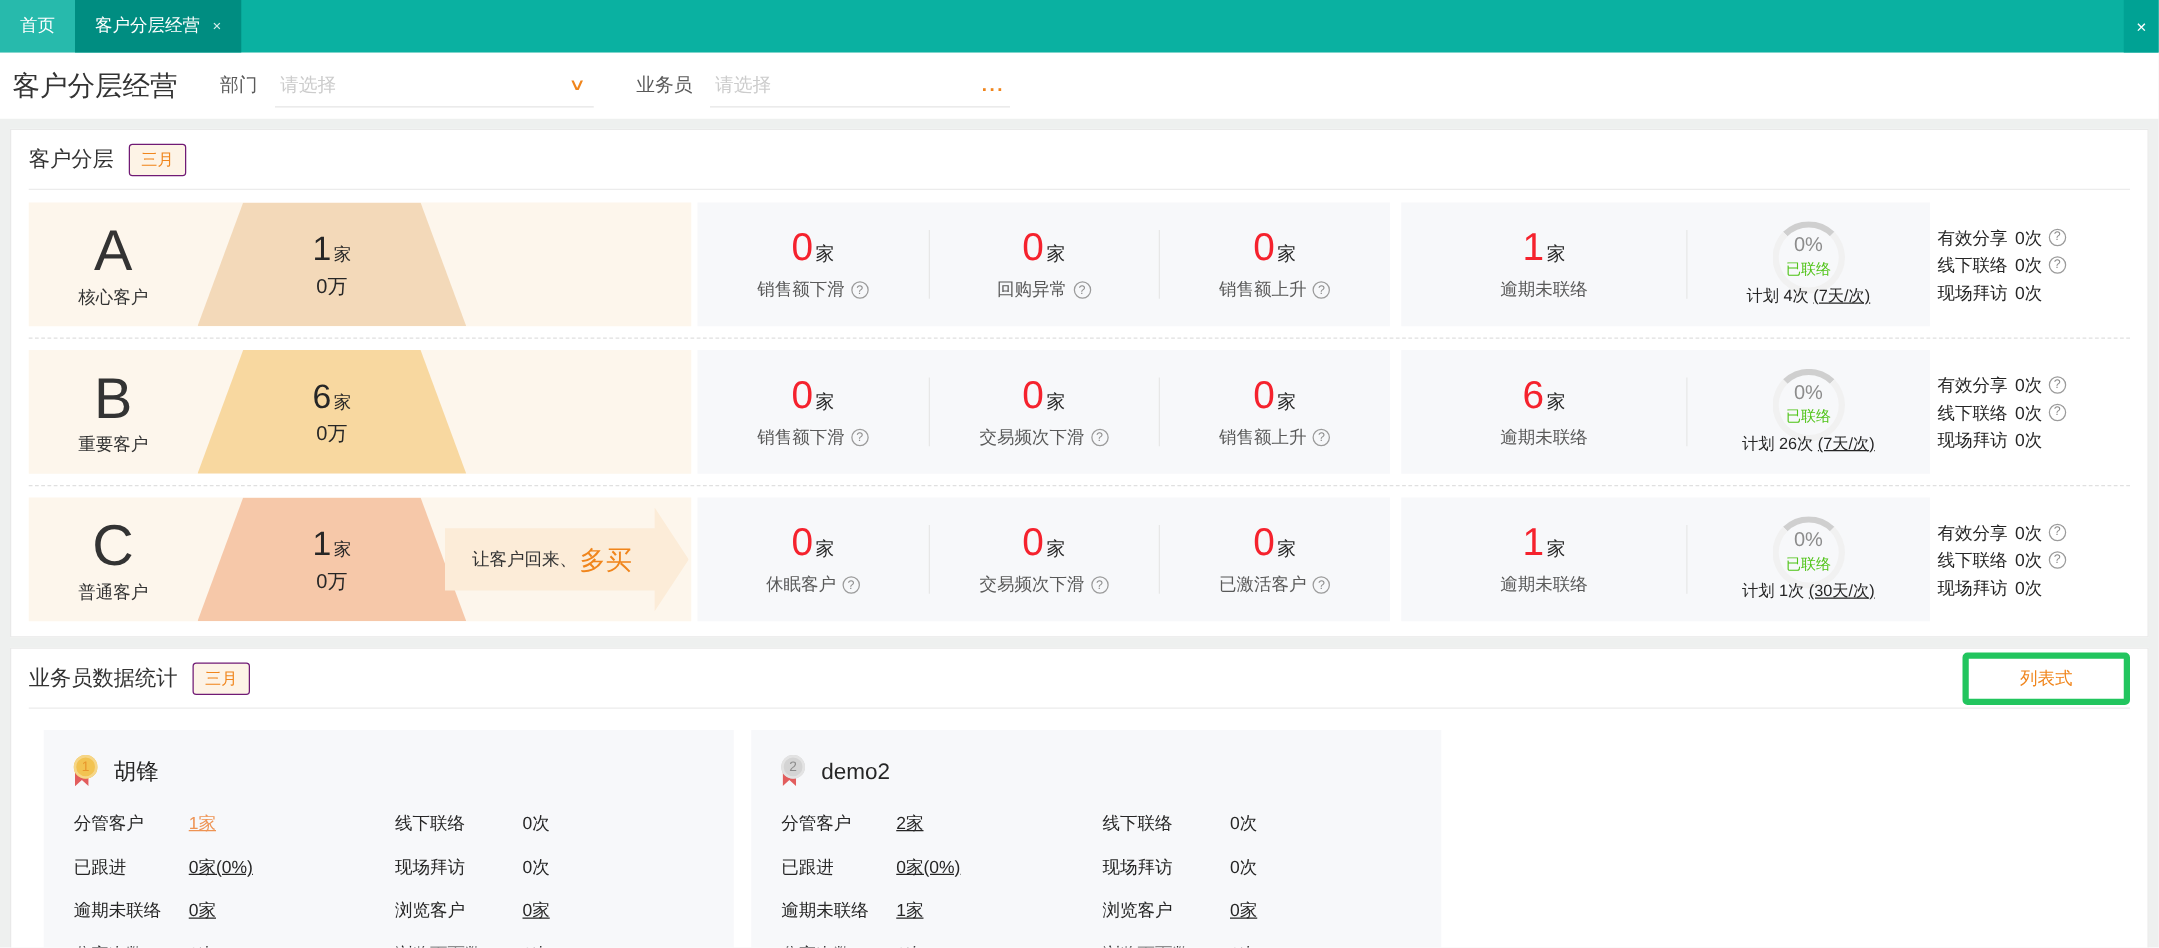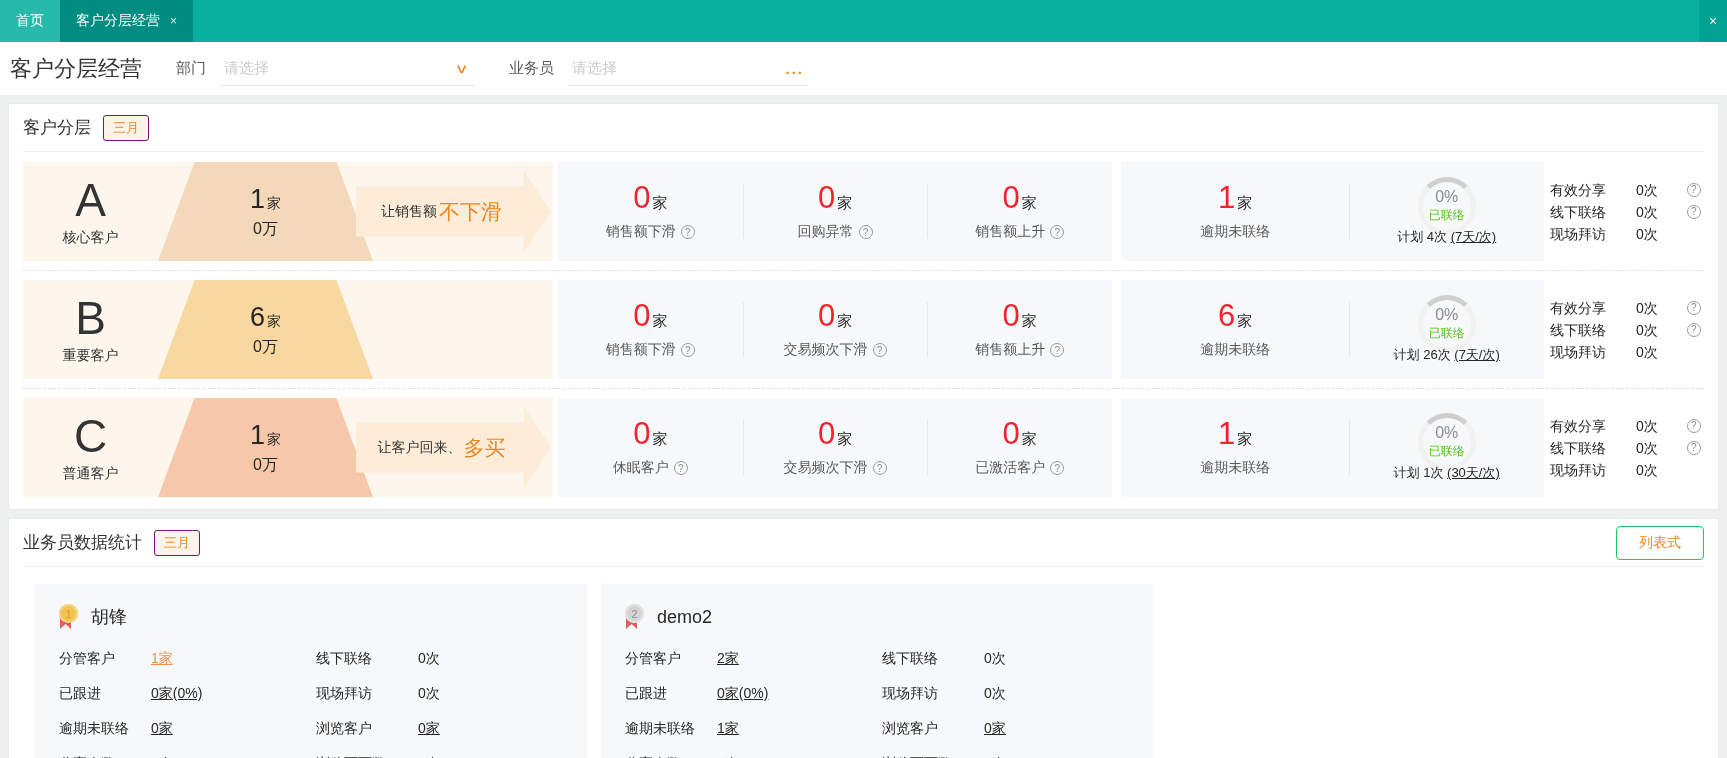--- a/index.html
+++ b/index.html
@@ -28,21 +28,21 @@
   .chevron { color:#f0851c; font-size:13px; transform:scaleX(1.5); margin-right:4px; }
   .ellipsis { color:#f0851c; font-size:15px; font-weight:bold; letter-spacing:2px; }
 
   
   .card { background:#fff; border:1px solid #e9e9e9; margin:8px; padding:0 14px; }
   .card-header { height:48px; display:flex; align-items:center; border-bottom:1px solid #ececec; }
   .card-title { font-size:17px; font-weight:500; color:#333; }
   .badge { margin-left:12px; font-size:13px; color:#f0851c; background:#fdf3e6;
            border:1px solid #701a75; border-radius:3px; padding:3px 9px; }
   .list-btn { margin-left:auto; font-size:14px; color:#f0851c; background:#fff;
-              border:1px solid #22c55e; border-radius:4px; padding:7px 22px; cursor:pointer; }
+              border:5px solid #22c55e; border-radius:4px; padding:7px 41px; cursor:pointer; }
 
   
   .tier-rows { padding:10px 0 12px 0; }
   .tier-sep { border-top:1px dashed #e0e0e0; margin:9px 0; }
   .tier-row { height:99px; display:flex; }
 
   .tier-left { position:relative; flex:0 0 530px; background:#fdf6ec; display:flex; }
   .letter-box { width:135px; display:flex; flex-direction:column; align-items:center; justify-content:center; }
   .t-letter { font-size:46px; line-height:1; color:#333; }
   .t-name { font-size:14px; color:#333; margin-top:6px; }
@@ -74,21 +74,21 @@
   .gauge-area { flex:1; display:flex; flex-direction:column; align-items:center; justify-content:center; position:relative; }
   .gauge-area::before { content:""; position:absolute; left:0; top:22%; height:56%; width:1px; background:#e7e7e7; }
   .ring { width:58px; height:58px; border-radius:50%; border:5px solid #f1f1f1; border-top-color:#cfcfcf;
           display:flex; flex-direction:column; align-items:center; justify-content:center; }
   .g-pct { font-size:16px; color:#8c8c8c; line-height:1; }
   .g-status { font-size:12px; color:#52c41a; margin-top:2px; }
   .g-plan { margin-top:-7px; font-size:13px; color:#262626; white-space:nowrap; }
   .g-plan-strong { font-weight:normal; text-decoration:underline; }
 
   .tier-share { flex:0 0 160px; display:flex; flex-direction:column; justify-content:center; padding-left:6px; }
-  .share-line { display:flex; align-items:center; font-size:14px; color:#262626; line-height:22px;gap:24px; }
+  .share-line { display:flex; align-items:center; font-size:14px; color:#262626; line-height:22px; }
   .sh-val { margin-left:6px; }
 
   
   .people-cards { display:flex; gap:14px; padding:17px 12px 20px 12px; }
   .person-card { width:552px; background:#f7f8fa; padding:20px 24px; }
   .p-head { display:flex; align-items:center; margin-bottom:20px; }
   .medal { position:relative; width:20px; height:26px; margin-right:12px; flex:0 0 auto; }
   .medal .rib { position:absolute; left:1px; top:12px; width:11px; height:13px; background:#e25d5d;
                 clip-path:polygon(0 0,100% 0,100% 100%,50% 62%,0 100%); }
   .medal .circ { position:absolute; top:0; left:0; width:19px; height:19px; border-radius:50%;
@@ -146,24 +146,20 @@
         <div class="t-letter">A</div>
         <div class="t-name">核心客户</div>
       </div>
       <div class="trap" style="background: rgb(243, 217, 185);">
         <div class="trap-count">
           <span class="t-count">1</span>
           <span class="t-cunit">家</span>
         </div>
         <div class="t-amount">0万</div>
       </div>
-      <div class="arrow">
-        <span class="a-prefix">让销售额</span>
-        <span class="a-hl">不下滑</span>
-      </div>
     </div>
     <div class="tier-stats">
           <div class="stat">
             <div class="num-line">
               <span class="num">0</span>
               <span class="unit">家</span>
             </div>
             <div class="lbl">
               <span>销售额下滑</span>
               <span class="help">?</span>

